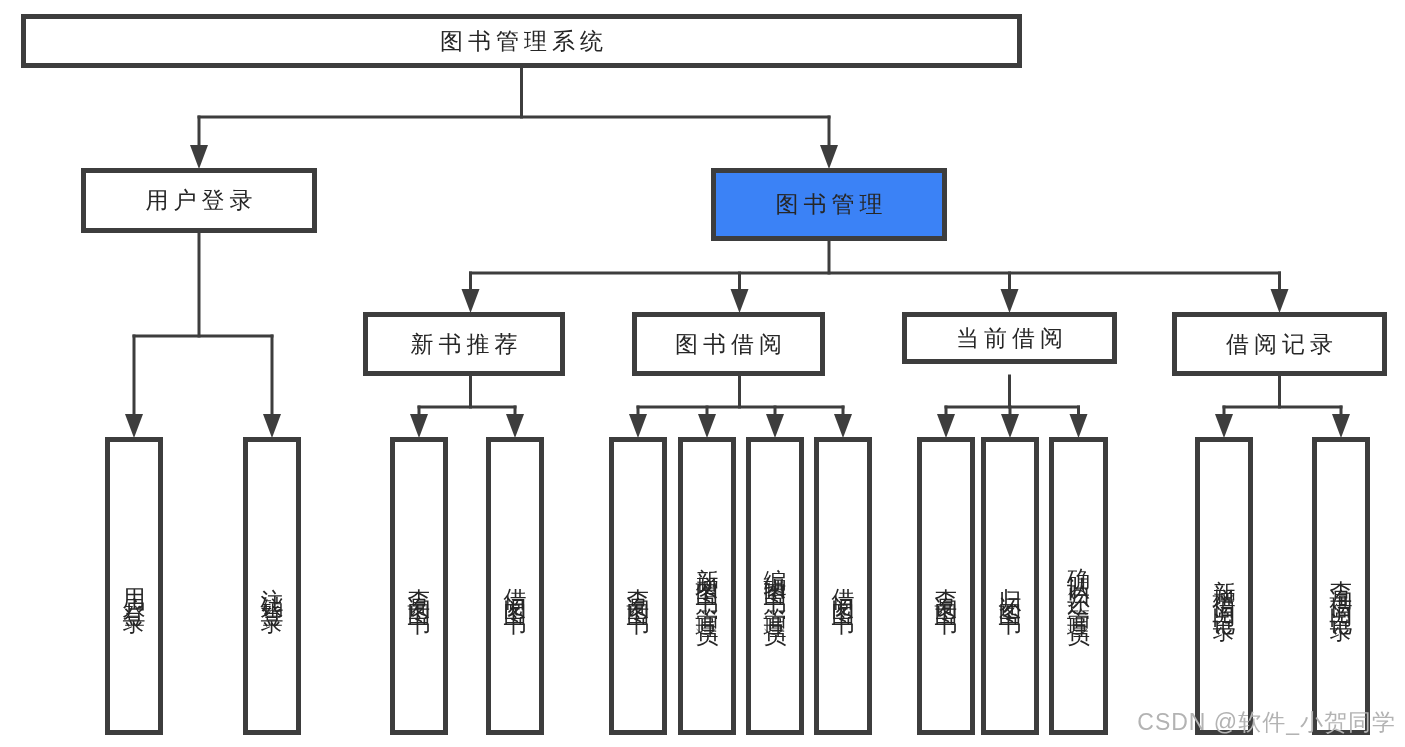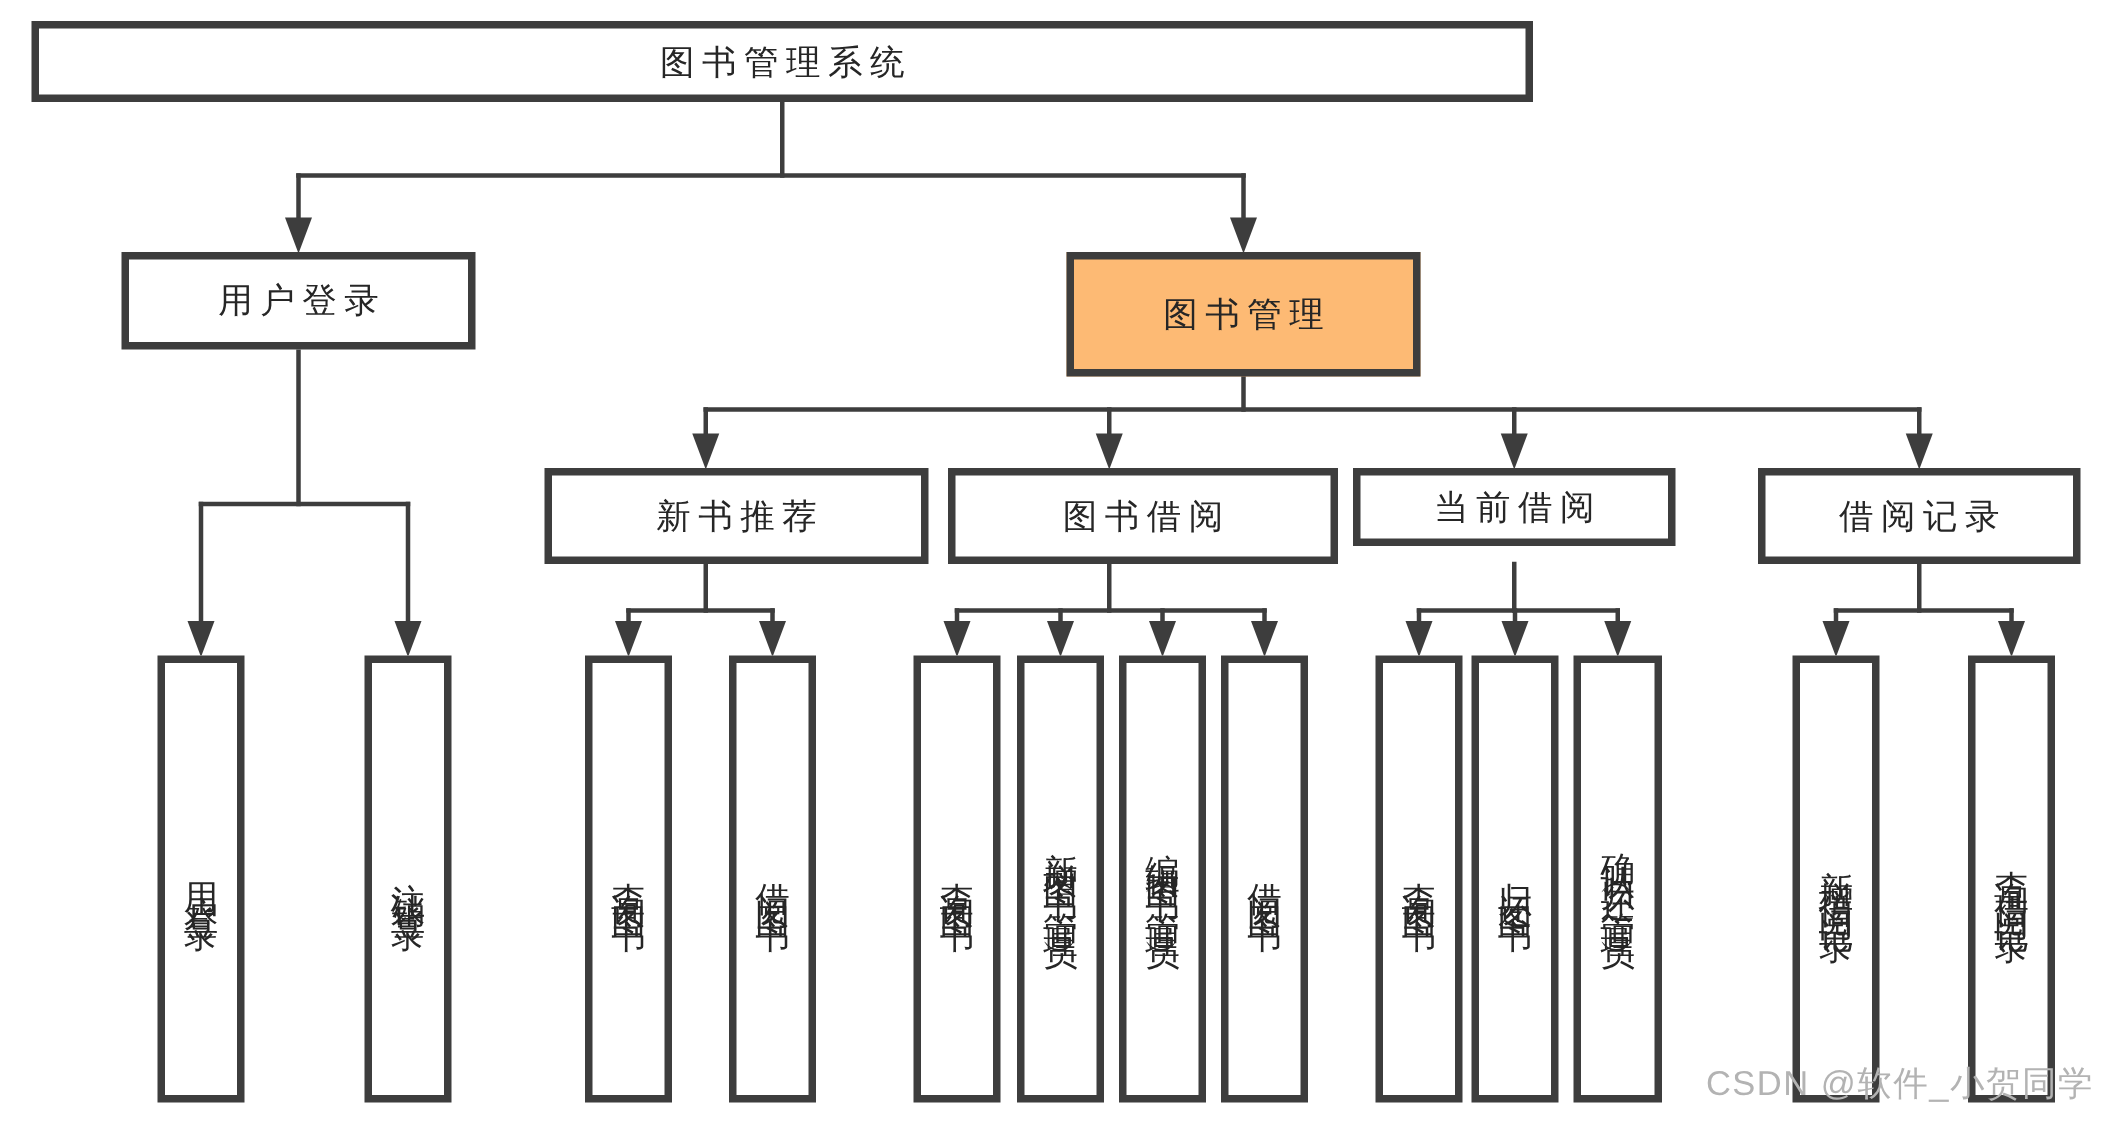--- a/index.html
+++ b/index.html
@@ -101,23 +101,23 @@
       <line x1="1279.5" y1="376" x2="1279.5" y2="407" stroke="#3d3d3d" stroke-width="3" stroke-linecap="square"></line>
       <line x1="1224" y1="407" x2="1341" y2="407" stroke="#3d3d3d" stroke-width="3" stroke-linecap="square"></line>
       <line x1="1224" y1="407" x2="1224" y2="419" stroke="#3d3d3d" stroke-width="3" stroke-linecap="square"></line>
       <polygon points="1215,414 1233,414 1224,438" fill="#3d3d3d"></polygon>
       <line x1="1341" y1="407" x2="1341" y2="419" stroke="#3d3d3d" stroke-width="3" stroke-linecap="square"></line>
       <polygon points="1332,414 1350,414 1341,438" fill="#3d3d3d"></polygon>
     </svg>
   <div id="nodes">
       <div class="node h" style="left: 21px; top: 14px; width: 1001px; height: 54px; border-color: rgb(61, 61, 61); background: rgb(255, 255, 255); color: rgb(38, 38, 38);">图书管理系统</div>
       <div class="node h" style="left: 81px; top: 168px; width: 236px; height: 65px; border-color: rgb(61, 61, 61); background: rgb(255, 255, 255); color: rgb(38, 38, 38);">用户登录</div>
-      <div class="node h" style="left: 711px; top: 168px; width: 236px; height: 83px; border-color: rgb(61, 61, 61); background: #fdba74; color: rgb(38, 38, 38);">图书管理</div>
-      <div class="node h" style="left: 363px; top: 312px; width: 256px; height: 64px; border-color: rgb(61, 61, 61); background: rgb(255, 255, 255); color: rgb(38, 38, 38);">新书推荐</div>
-      <div class="node h" style="left: 632px; top: 312px; width: 260px; height: 64px; border-color: rgb(61, 61, 61); background: rgb(255, 255, 255); color: rgb(38, 38, 38);">图书借阅</div>
+      <div class="node h" style="left: 711px; top: 168px; width: 236px; height: 73px; border-color: rgb(61, 61, 61); background: #3b82f6; color: rgb(38, 38, 38);">图书管理</div>
+      <div class="node h" style="left: 363px; top: 312px; width: 202px; height: 64px; border-color: rgb(61, 61, 61); background: rgb(255, 255, 255); color: rgb(38, 38, 38);">新书推荐</div>
+      <div class="node h" style="left: 632px; top: 312px; width: 193px; height: 64px; border-color: rgb(61, 61, 61); background: rgb(255, 255, 255); color: rgb(38, 38, 38);">图书借阅</div>
       <div class="node h" style="left: 902px; top: 312px; width: 215px; height: 52px; border-color: rgb(61, 61, 61); background: rgb(255, 255, 255); color: rgb(38, 38, 38);">当前借阅</div>
       <div class="node h" style="left: 1172px; top: 312px; width: 215px; height: 64px; border-color: rgb(61, 61, 61); background: rgb(255, 255, 255); color: rgb(38, 38, 38);">借阅记录</div>
       <div class="node v" style="left: 105px; top: 437px; width: 58px; height: 298px; border-color: rgb(61, 61, 61); background: rgb(255, 255, 255); color: rgb(38, 38, 38);">用户登录</div>
       <div class="node v" style="left: 243px; top: 437px; width: 58px; height: 298px; border-color: rgb(61, 61, 61); background: rgb(255, 255, 255); color: rgb(38, 38, 38);">注销登录</div>
       <div class="node v" style="left: 390px; top: 437px; width: 58px; height: 298px; border-color: rgb(61, 61, 61); background: rgb(255, 255, 255); color: rgb(38, 38, 38);">查询图书</div>
       <div class="node v" style="left: 486px; top: 437px; width: 58px; height: 298px; border-color: rgb(61, 61, 61); background: rgb(255, 255, 255); color: rgb(38, 38, 38);">借阅图书</div>
       <div class="node v" style="left: 609px; top: 437px; width: 58px; height: 298px; border-color: rgb(61, 61, 61); background: rgb(255, 255, 255); color: rgb(38, 38, 38);">查询图书</div>
       <div class="node v" style="left: 678px; top: 437px; width: 58px; height: 298px; border-color: rgb(61, 61, 61); background: rgb(255, 255, 255); color: rgb(38, 38, 38);">新增图书（管理员）</div>
       <div class="node v" style="left: 746px; top: 437px; width: 58px; height: 298px; border-color: rgb(61, 61, 61); background: rgb(255, 255, 255); color: rgb(38, 38, 38);">编辑图书（管理员）</div>
       <div class="node v" style="left: 814px; top: 437px; width: 58px; height: 298px; border-color: rgb(61, 61, 61); background: rgb(255, 255, 255); color: rgb(38, 38, 38);">借阅图书</div>

